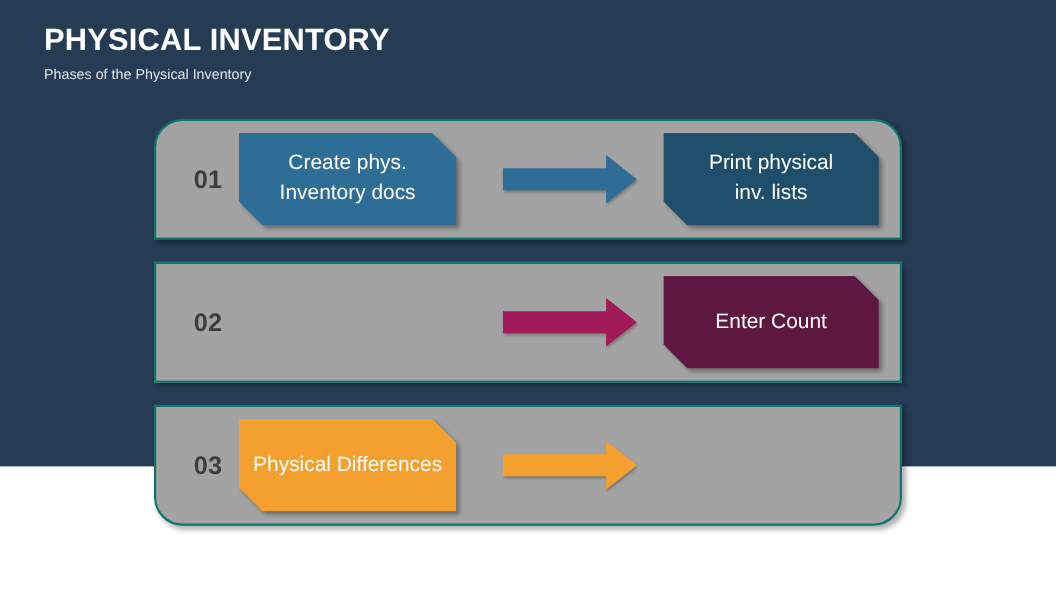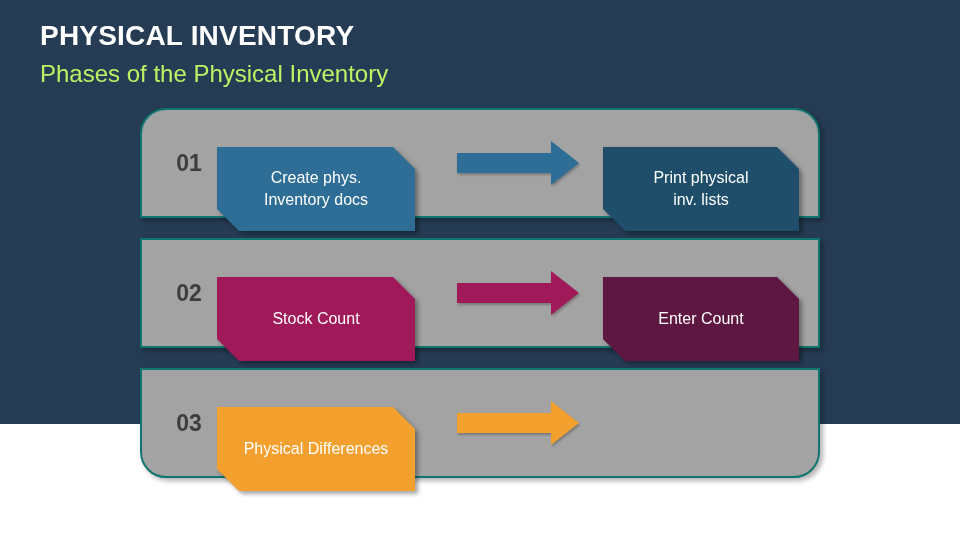--- a/index.html
+++ b/index.html
@@ -19,22 +19,22 @@
     top: 20px;
     color: #FFFFFF;
     font-size: 28px;
     font-weight: bold;
     letter-spacing: 0.2px;
   }
   .subtitle {
     position: absolute;
     left: 40px;
     top: 60px;
-    color: #bef264;
-    font-size: 24px;
+    color: #e5e5e5;
+    font-size: 13px;
     font-weight: 500;
   }
 
   .phase-row {
     position: absolute;
     left: 140px;
     width: 680px;
     height: 110px;
     background: #a3a3a3;
     border: 2px solid #0f766e;
@@ -68,25 +68,24 @@
   .box-wrap.right { left: 461px; width: 196px; }
 
   .phase-box {
     width: 100%;
     height: 100%;
     display: flex;
     align-items: center;
     justify-content: center;
     text-align: center;
     color: #FFFFFF;
-    font-size: 16px;
+    font-size: 19px;
     line-height: 1.4;
     white-space: pre-line;
     clip-path: polygon(0 0, calc(100% - 22px) 0, 100% 22px, 100% 100%, 22px 100%, 0 calc(100% - 22px));
-    margin-top: 26px;
   }
   .phase-box.left  { background: var(--c-light); }
   .phase-box.right { background: var(--c-dark); }
 
   .arrow {
     position: absolute;
     left: 315px;
     top: 50%;
     margin-top: -22px;
     width: 122px;
@@ -116,23 +115,20 @@
         </svg>
     </div>
     <div class="box-wrap right">
       <div class="phase-box right">Print physical
 inv. lists</div>
     </div>
   </div>
 
   <div class="phase-row row-1" style="--c-light: #A01A59; --c-dark: #5E1740; --c-arrow: #A01A59;">
     <div class="phase-number">02</div>
-    <div class="box-wrap left">
-      <div class="phase-box left">Stock Count</div>
-    </div>
     <div class="arrow">
       <svg viewBox="0 0 122 44">
           <polygon points="0,12 94,12 94,0 122,22 94,44 94,32 0,32" fill="currentColor"></polygon>
         </svg>
     </div>
     <div class="box-wrap right">
       <div class="phase-box right">Enter Count</div>
     </div>
   </div>
 

